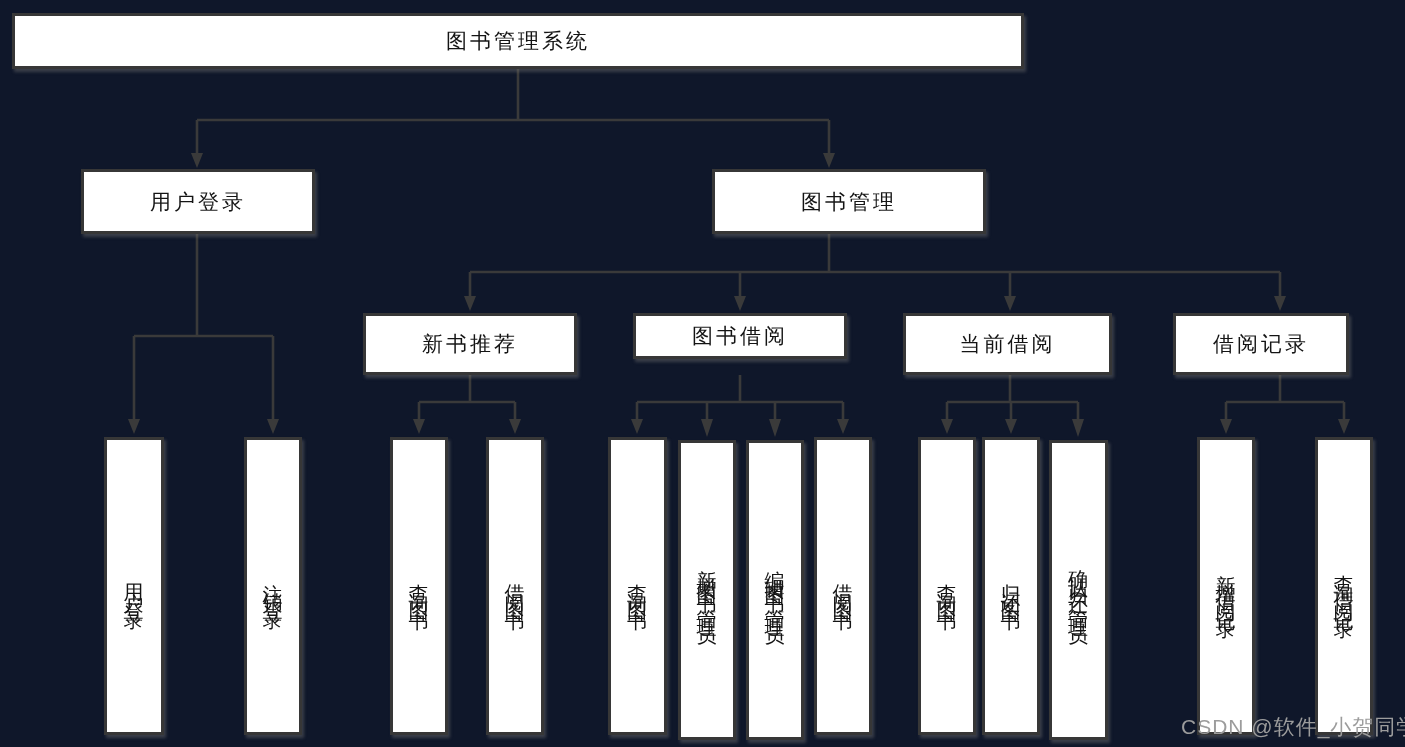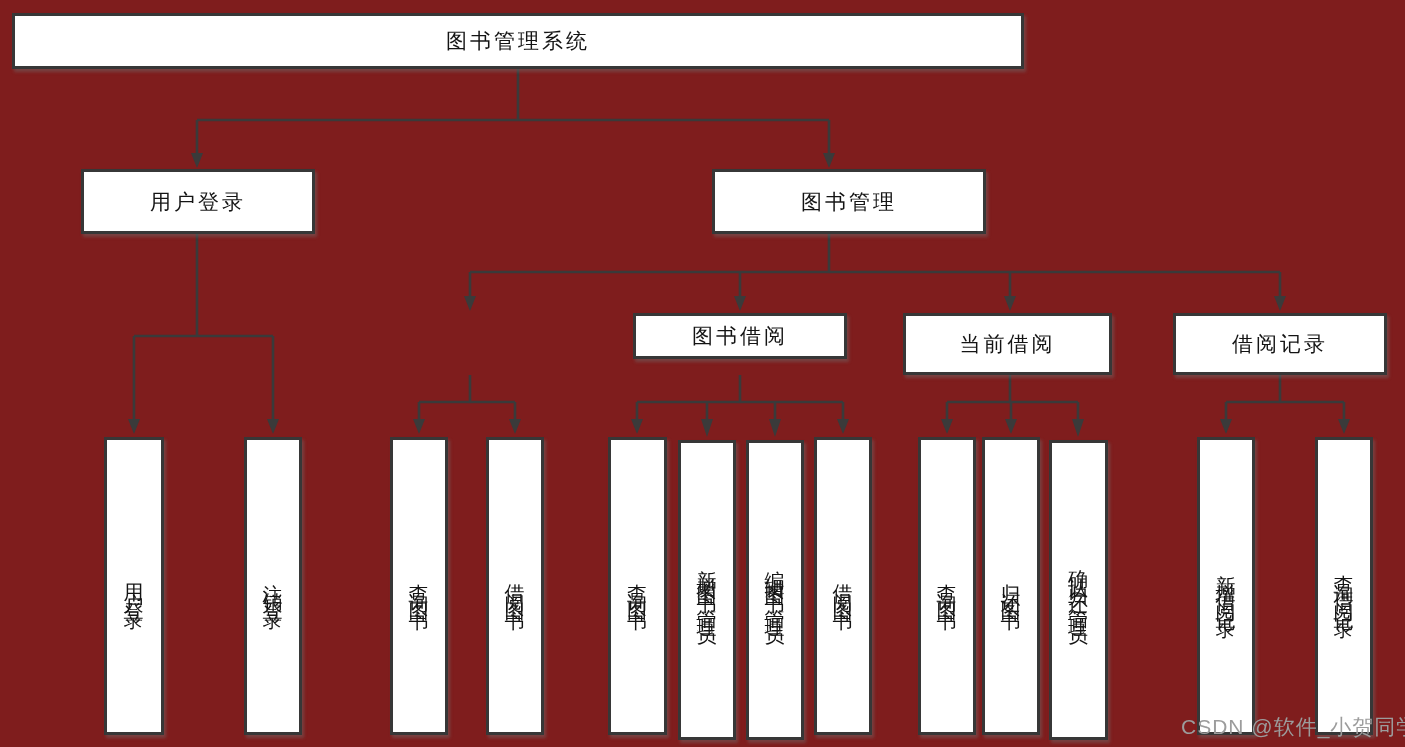--- a/index.html
+++ b/index.html
@@ -2,21 +2,21 @@
 <html><head>
 <meta charset="utf-8">
 <style>
   html, body {
     margin: 0; padding: 0;
     background: #ffffff;
   }
   .stage {
     position: relative;
     width: 1405px; height: 747px;
-    background: #7f1d1d;
+    background: #0f172a;
     overflow: hidden;
     font-family: "Liberation Sans", "DejaVu Sans", sans-serif;
   }
   .wires {
     position: absolute; left: 0; top: 0;
     width: 1405px; height: 747px;
   }
   .box {
     position: absolute;
     box-sizing: border-box;
@@ -94,23 +94,24 @@
       <polygon points="1220,419 1232,419 1226,434"></polygon>
       <polygon points="1338,419 1350,419 1344,434"></polygon>
     </g>
   </svg>
 
   <div class="box hub" style="left:12px; top:13px; width:1012px; height:56px;">图书管理系统</div>
 
   <div class="box hub" style="left:81px; top:169px; width:234px; height:65px;">用户登录</div>
   <div class="box hub" style="left:712px; top:169px; width:274px; height:65px;">图书管理</div>
 
+  <div class="box hub" style="left:363px; top:313px; width:214px; height:62px;">新书推荐</div>
   <div class="box hub" style="left:633px; top:313px; width:214px; height:46px;">图书借阅</div>
   <div class="box hub" style="left:903px; top:313px; width:209px; height:62px;">当前借阅</div>
-  <div class="box hub" style="left:1173px; top:313px; width:214px; height:62px;">借阅记录</div>
+  <div class="box hub" style="left:1173px; top:313px; width:176px; height:62px;">借阅记录</div>
 
   <div class="box leaf" style="left:104px; top:437px; width:60px; height:298px;">用户登录</div>
   <div class="box leaf" style="left:244px; top:437px; width:58px; height:298px;">注销登录</div>
 
   <div class="box leaf" style="left:390px; top:437px; width:58px; height:298px;">查询图书</div>
   <div class="box leaf" style="left:486px; top:437px; width:58px; height:298px;">借阅图书</div>
 
   <div class="box leaf" style="left:608px; top:437px; width:59px; height:298px;">查询图书</div>
   <div class="box leaf admin" style="left:678px; top:440px; width:58px; height:300px;">新增图书（管理员）</div>
   <div class="box leaf admin" style="left:746px; top:440px; width:58px; height:300px;">编辑图书（管理员）</div>

